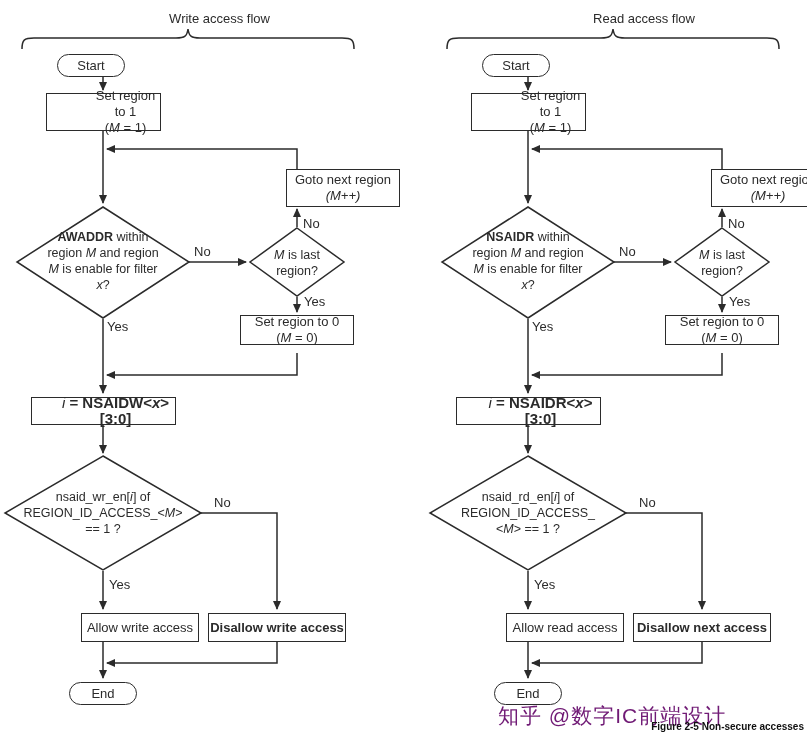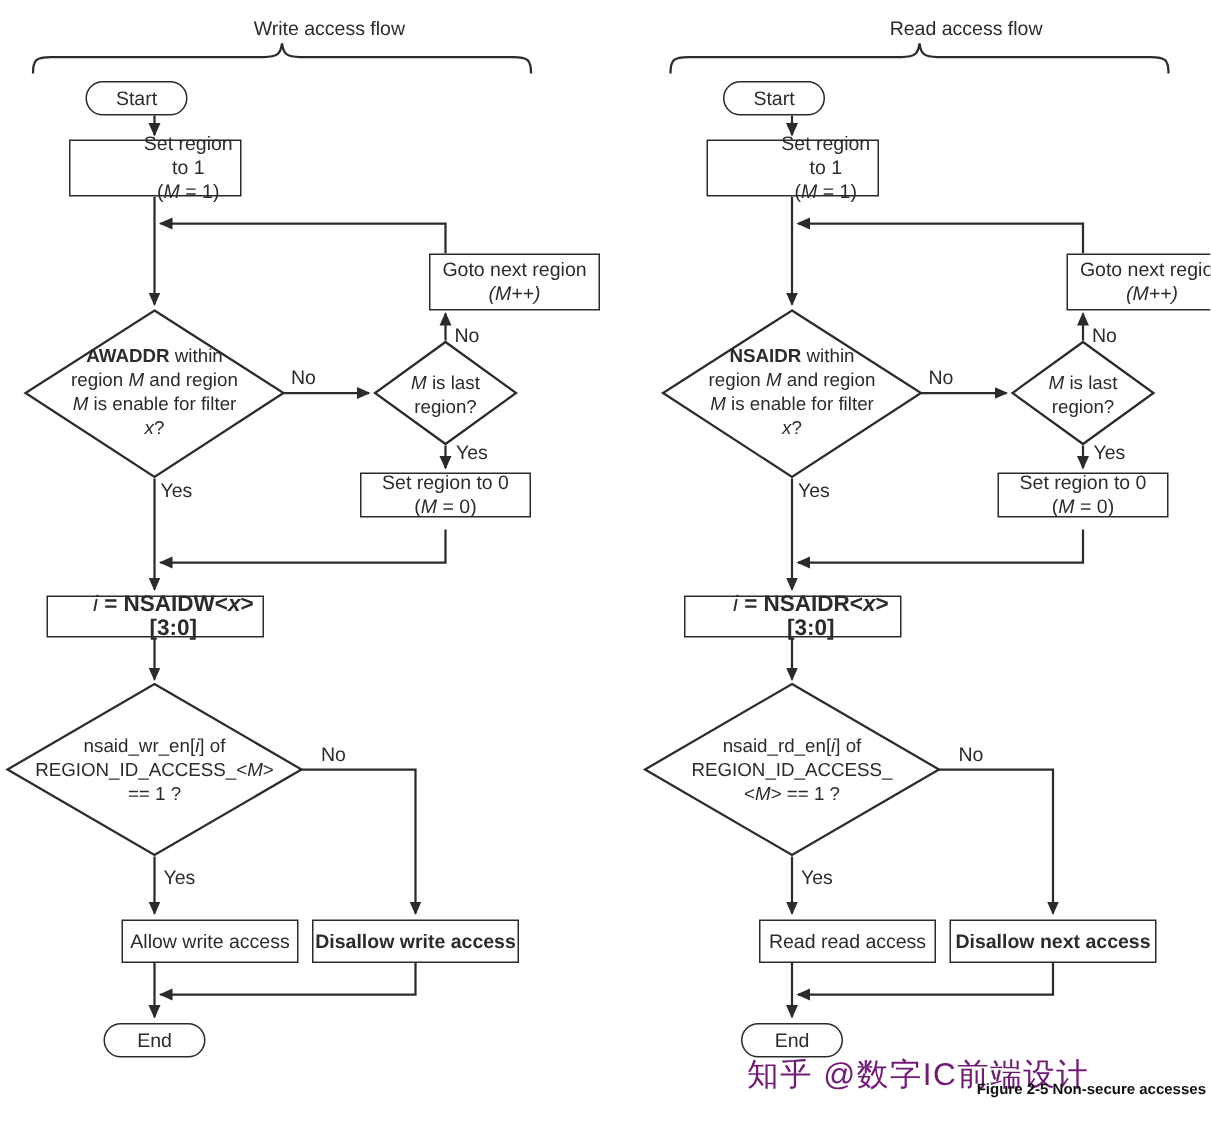--- a/index.html
+++ b/index.html
@@ -207,21 +207,21 @@
     <div class="dtext t-d3">
       <div><span>nsaid_rd_en[</span><i>i</i><span>] of</span></div>
       <div>REGION_ID_ACCESS_</div>
       <div><span>&lt;</span><i>M</i><span>&gt; == 1 ?</span></div>
     </div>
 
     <div class="lbl l-no-id">No</div>
     <div class="lbl l-yes-id">Yes</div>
 
     <div class="node rect n-allow">
-      <span>Read read access</span>
+      <span>Allow read access</span>
     </div>
     <div class="node rect n-disallow">
       <span>Disallow next access</span>
     </div>
 
     <div class="node oval n-end">
       <span>End</span>
     </div>
   </div>
 

